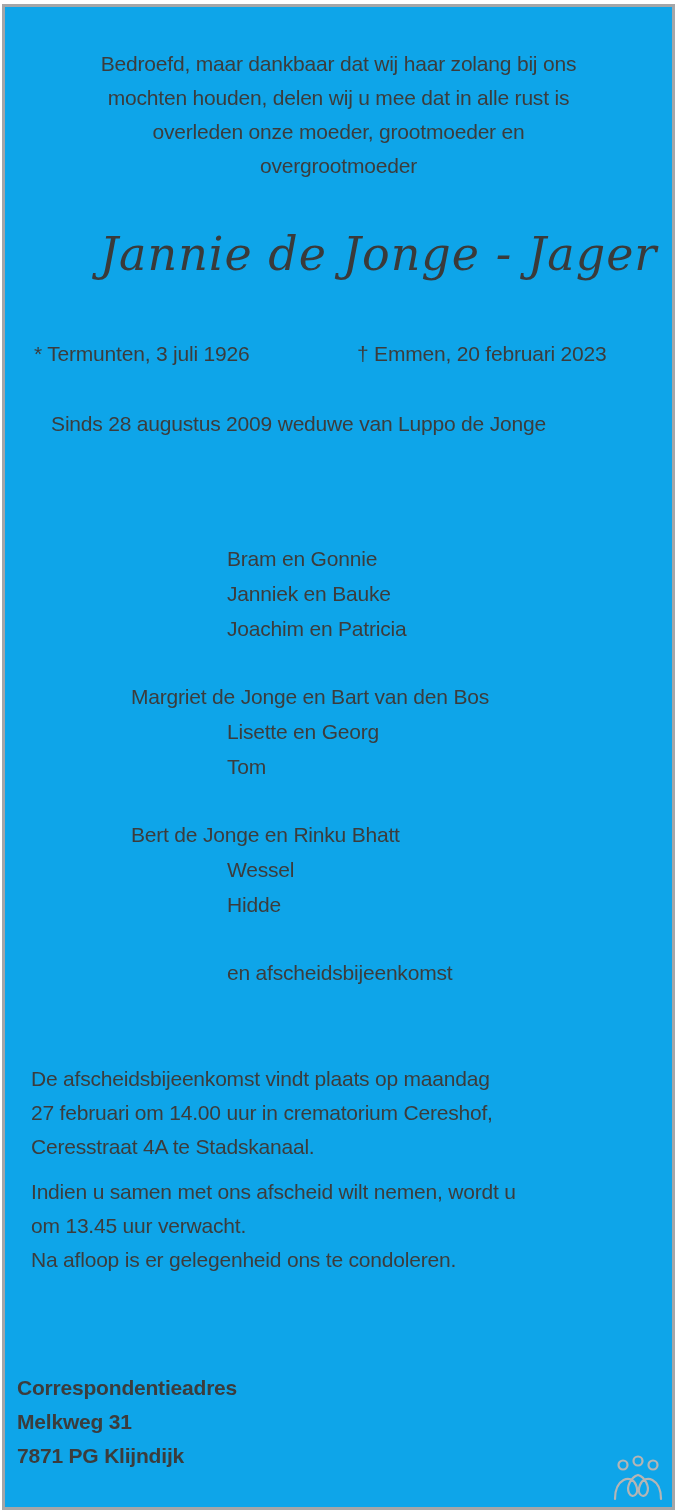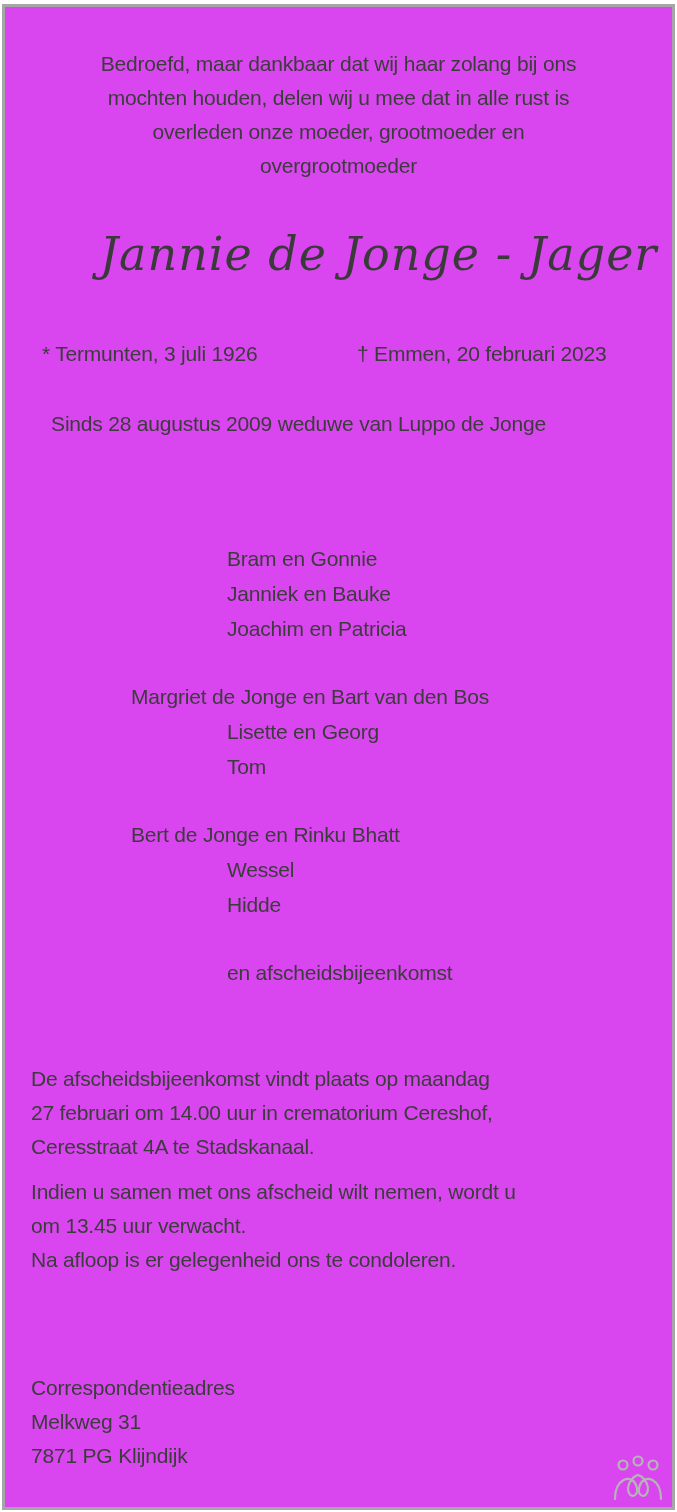--- a/index.html
+++ b/index.html
@@ -1,33 +1,33 @@
 <!DOCTYPE html>
 <html><head>
 <meta charset="utf-8">
 <style>
   html, body { margin: 0; padding: 0; background: #ffffff; }
   body { width: 677px; height: 1512px; position: relative; overflow: hidden; }
   .frame {
     position: absolute; left: 2px; top: 4px; width: 667px; height: 1500px;
-    border: 3px solid #a4a6a8; background: #d946ef; box-sizing: content-box;
+    border: 3px solid #a4a6a8; background: #0ea5e9; box-sizing: content-box;
   }
   .t { position: absolute; color: #3c3c3c; font-family: "Liberation Sans", sans-serif;
        font-size: 21px; white-space: nowrap; letter-spacing: -0.2px; }
   .intro { left: 0; width: 667px; text-align: center; line-height: 34px; top: 40px; white-space: normal; }
   .name { left: 0; width: 667px; text-align: center; top: 220px;
           font-family: "DejaVu Serif", serif; font-style: italic; font-size: 46px;
           color: #3a3a3a; letter-spacing: 1px; padding-left: 40px; }
-  .born { left: 37px; top: 335px; }
+  .born { left: 29px; top: 335px; }
   .died { left: 352px; top: 335px; }
   .widow { left: 0; width: 587px; text-align: center; top: 405px; }
   .fam { left: 126px; }
   .kid { left: 222px; }
   .para { left: 26px; line-height: 34px; white-space: normal; width: 610px; }
-  .addr { left: 26px; line-height: 34px; }
+  .addr { left: 12px; line-height: 34px; font-weight: bold; }
   .logo { position: absolute; right: 8px; bottom: 6px; width: 52px; height: 46px; }
 </style>
 </head>
 <body>
 
 <div class="frame">
 
   <div class="t intro">
     <div>Bedroefd, maar dankbaar dat wij haar zolang bij ons</div>
     <div>mochten houden, delen wij u mee dat in alle rust is</div>

